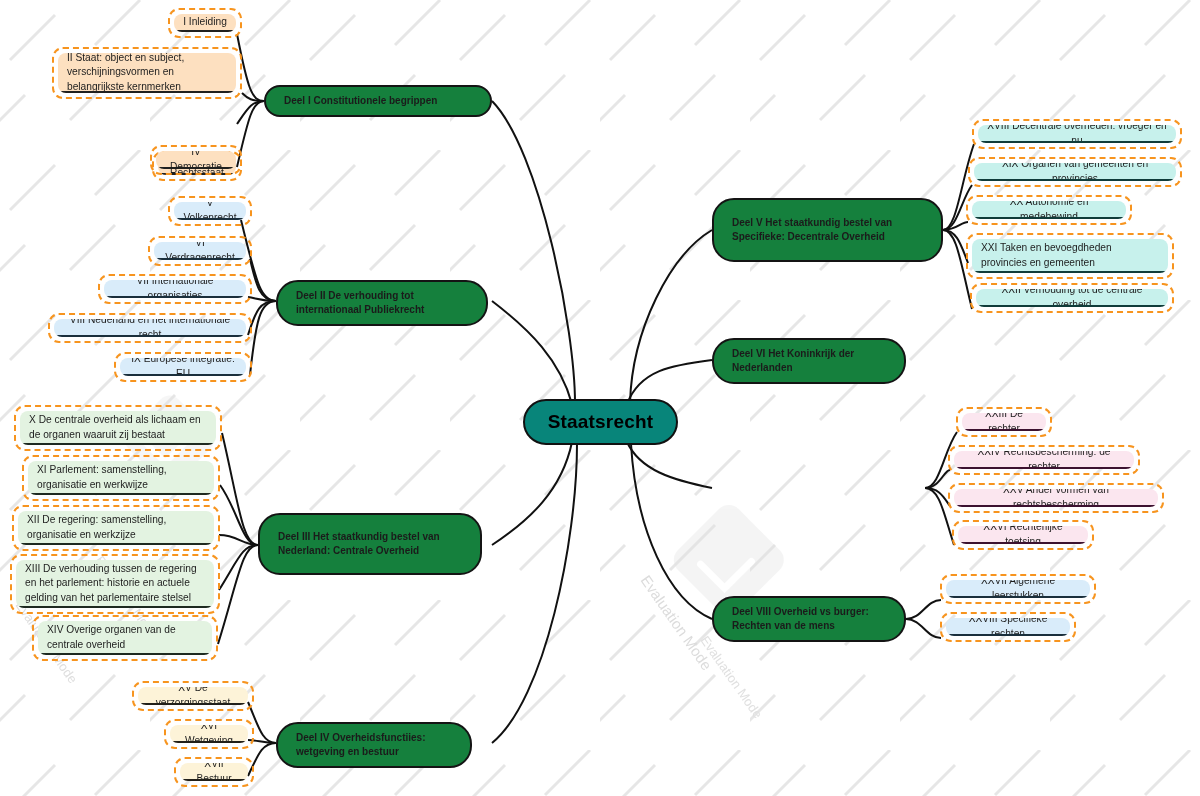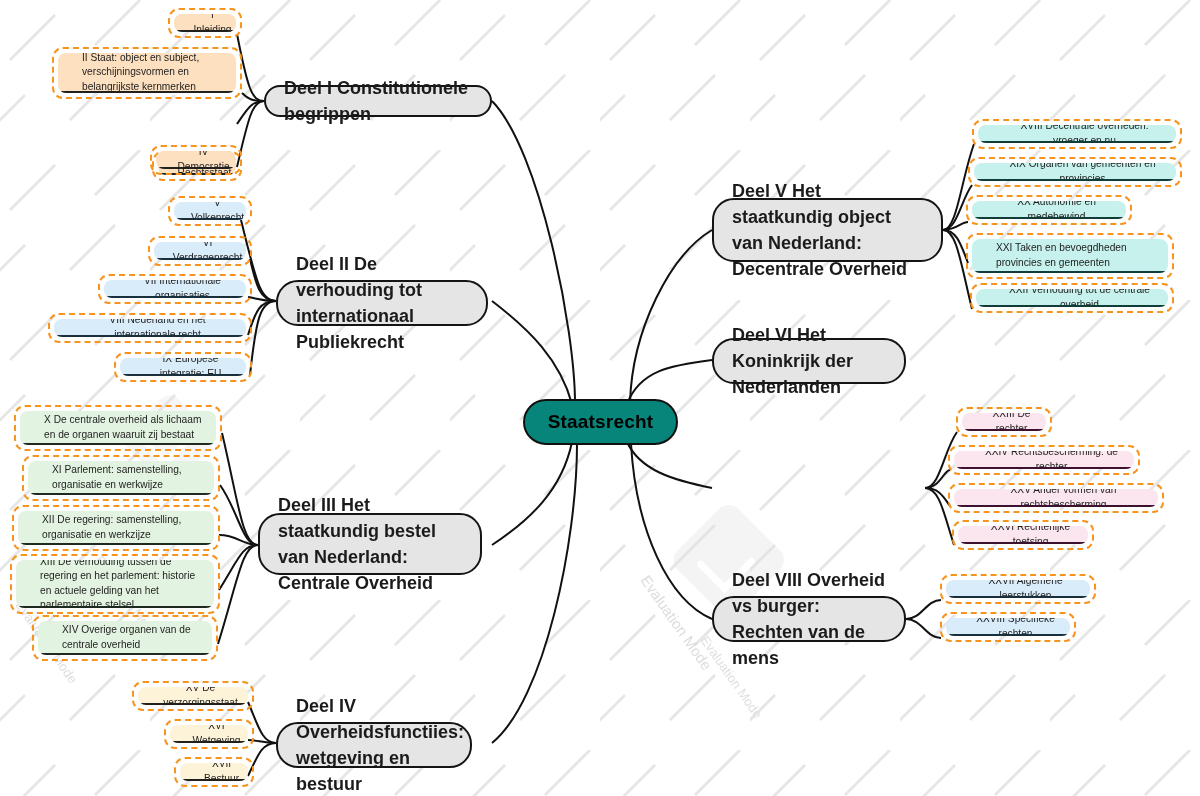--- a/index.html
+++ b/index.html
@@ -36,44 +36,44 @@
     border-radius:999px;
     color:#000000;
     font-size:19px;
     font-weight:bold;
     display:flex;align-items:center;justify-content:center;
     letter-spacing:.2px;
   }
 
   
   .main{
-    background:#e5e5e5;
+    background:#15803d;
     border:2.5px solid #141414;
     border-radius:22px;
     color:#1b1b1b;
-    font-size:18px;
+    font-size:10px;
     font-weight:bold;
     line-height:1.45;
     display:flex;align-items:center;
     padding:8px 18px;
   }
 
   
   .leaf{
     border:2px dashed #f7941e;
     border-radius:11px;
     padding:4px;
     box-sizing:border-box;
   }
   .leaf .inner{
     width:100%;height:100%;
     box-sizing:border-box;
     border-radius:8px;
     display:flex;align-items:center;
-    padding:3px 9px 4px 24px;
+    padding:3px 9px 4px 9px;
     font-size:10.2px;
     line-height:1.42;
     color:#1d1d1d;
     position:relative;
     overflow:hidden;
   }
   .leaf .inner::after{
     content:"";
     position:absolute;
     left:2px;right:2px;bottom:0;
@@ -278,21 +278,21 @@
           <span>XVI Wetgeving</span>
         </div>
     </div>
     <div class="node leaf c-cream center" style="left:174px;top:757px;width:80px;height:30px;">
       <div class="inner">
           <span>XVII Bestuur</span>
         </div>
     </div>
 
     <div class="node main" style="left:712px;top:198px;width:231px;height:64px;">
-      <span>Deel V Het staatkundig object van Nederland: Decentrale Overheid</span>
+      <span>Deel V Het staatkundig bestel van Specifieke: Decentrale Overheid</span>
     </div>
     <div class="node leaf c-cyan center" style="left:972px;top:119px;width:210px;height:30px;">
       <div class="inner">
           <span>XVIII Decentrale overheden: vroeger en nu</span>
         </div>
     </div>
     <div class="node leaf c-cyan center" style="left:968px;top:157px;width:214px;height:30px;">
       <div class="inner">
           <span>XIX Organen van gemeenten en provincies</span>
         </div>

